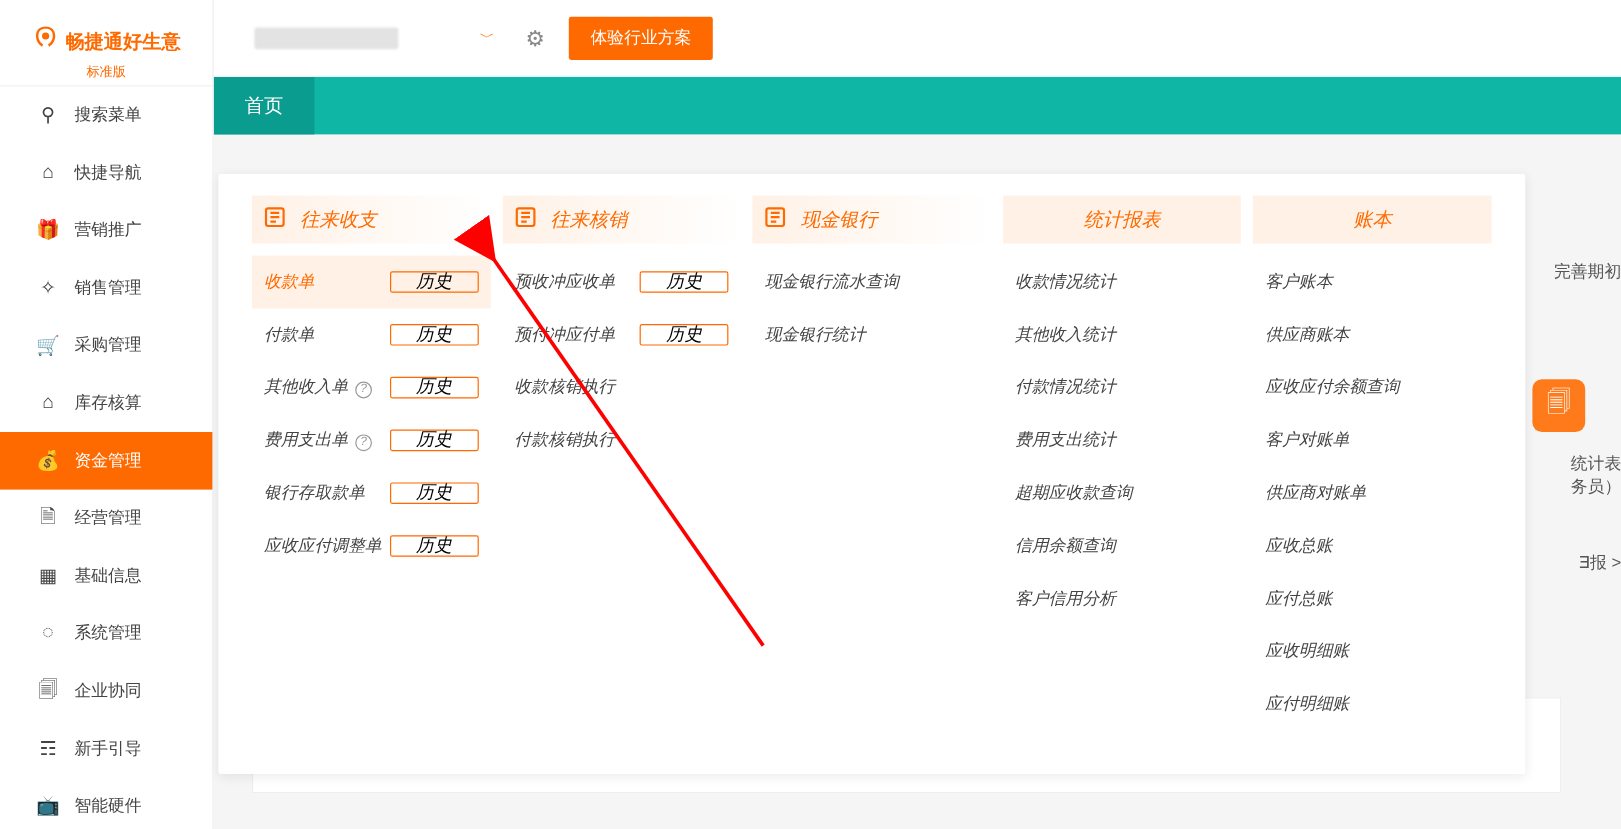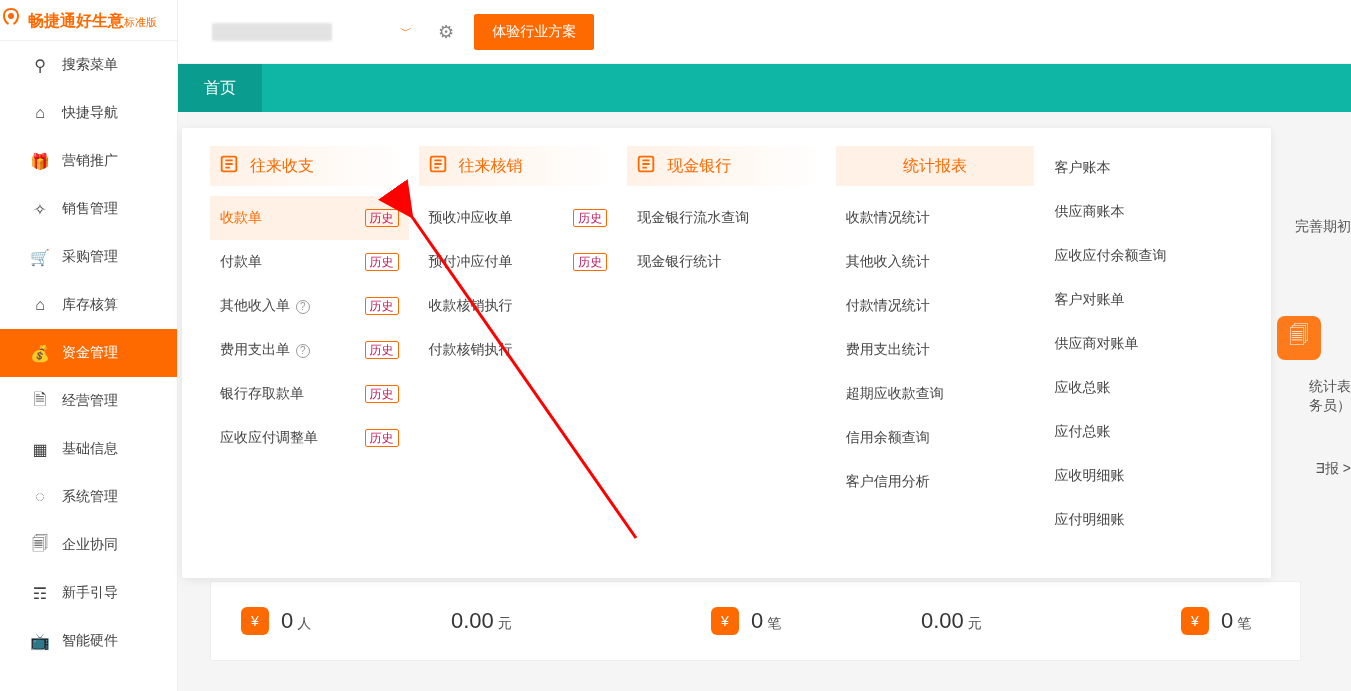--- a/index.html
+++ b/index.html
@@ -18,24 +18,25 @@
     position: absolute;
     top: 0; left: 0;
     width: 178px;
     height: 100%;
     background: #fff;
     border-right: 1px solid #eee;
     z-index: 20;
   }
   .brand {
     display: flex;
-    flex-direction: row;
+    flex-direction: column;
     align-items: center;
-    padding: 6px 0 4px;
+    padding: 6px 12px 4px;
     border-bottom: 1px solid #f0f0f0;
+    margin-top: 14px;
   }
   .brand-row { display:flex; align-items:center; gap:6px;}
   .brand-logo {
     color:#ff6a00; font-weight:bold; font-size:22px;
   }
   .brand-title { color:#ff6a00; font-weight:bold; font-size:16px;}
   .brand-sub { color:#ff6a00; font-size:11px; margin-top:2px;}
   .nav-item {
     display:flex; align-items:center;
     height:48px; padding-left:30px;
@@ -82,28 +83,29 @@
   }
   .tab.active { background:#0a9c8e;}
   
   .content-bg {
     position:absolute; top:112px; left:178px; right:0; bottom:0;
     background:#f5f5f5;
   }
   
   .mega {
     position:absolute;
-    top:128px;
+    top:145px;
     left:182px;
     right:80px;
     background:#fff;
     border-radius:2px;
     box-shadow:0 2px 10px rgba(0,0,0,0.08);
     z-index:30;
     padding:18px 0 36px;
+    font-style:italic;
   }
   .mega-cols {
     display:grid;
     grid-template-columns: repeat(5, 1fr);
     column-gap: 10px;
     padding: 0 28px;
   }
   .mega-col { }
   .mega-head {
     display:flex; align-items:center;
@@ -122,22 +124,22 @@
   .mega-head .col-icon { color:#ff6a00; }
   .mega-row {
     display:flex; align-items:center; justify-content:space-between;
     height:44px; padding: 0 10px;
     cursor:pointer;
   }
   .mega-row .label { color:#444; white-space:nowrap; }
   .mega-row.selected { background:#fff1e6; }
   .mega-row.selected .label { color:#ff6a00; }
   .badge-hist {
-    border:1px solid #ff6a00; color:#be185d;
-    font-size:12px; padding:0 4px; border-radius:2px;
+    border:1px solid #ff6a00; color:#000000;
+    font-size:15px; padding:0 21px; border-radius:2px;
     cursor:pointer; line-height:16px; height:18px;
     display:inline-flex; align-items:center;
   }
   .q-icon {
     display:inline-flex; width:14px; height:14px; border:1px solid #999;
     border-radius:50%; font-size:10px; color:#999;
     align-items:center; justify-content:center; margin-left:2px;
     cursor:pointer;
   }
   
@@ -360,20 +362,21 @@
           <span class="label">超期应收款查询</span>
         </div>
         <div class="mega-row">
           <span class="label">信用余额查询</span>
         </div>
         <div class="mega-row">
           <span class="label">客户信用分析</span>
         </div>
       </div>
       <div class="mega-col">
+        <div class="mega-head plain">账本</div>
         <div class="mega-row">
           <span class="label">客户账本</span>
         </div>
         <div class="mega-row">
           <span class="label">供应商账本</span>
         </div>
         <div class="mega-row">
           <span class="label">应收应付余额查询</span>
         </div>
         <div class="mega-row">

